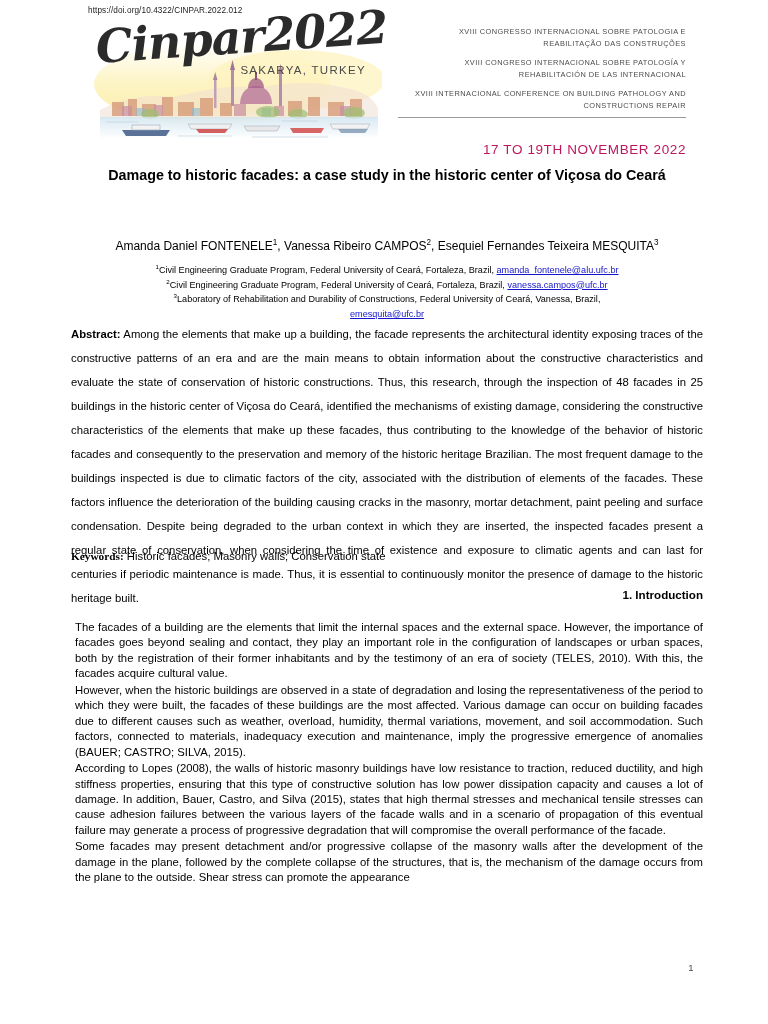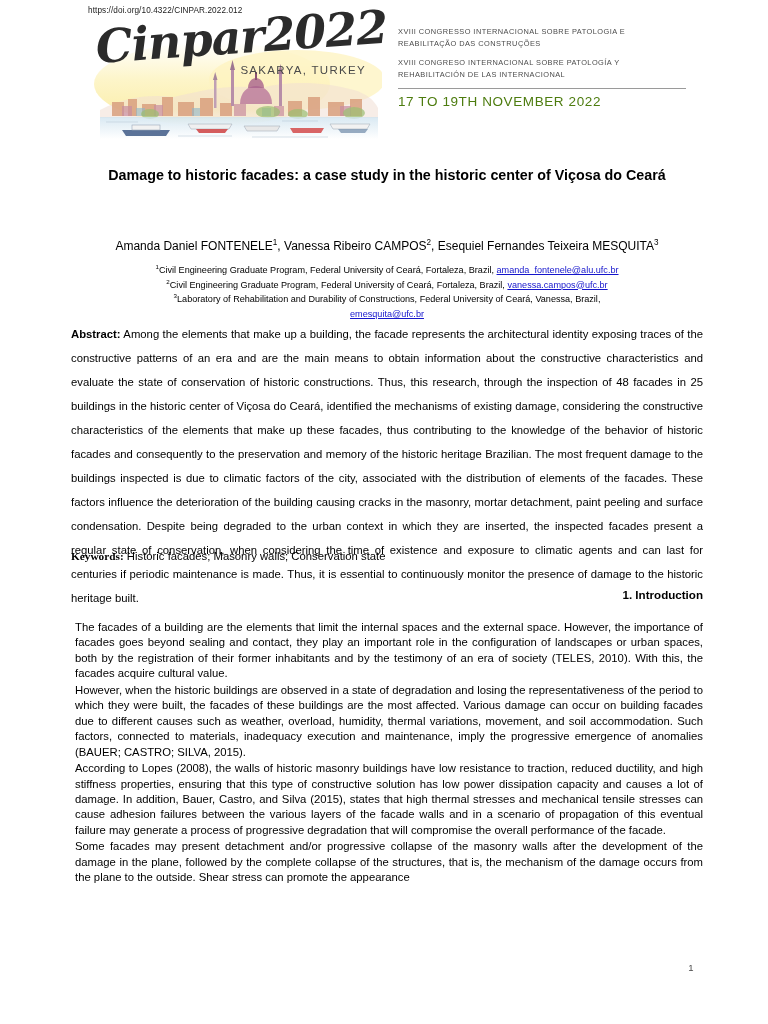--- a/index.html
+++ b/index.html
@@ -81,41 +81,42 @@
     z-index: 5;
     white-space: nowrap;
   }
 
   
   .banner {
     position: absolute;
     left: 398px;
     top: 8px;
     width: 288px;
+    text-align: right;
   }
   .banner-line {
     font-size: 7.4px;
     letter-spacing: 0.45px;
     color: #4b4b4b;
     line-height: 11.5px;
     margin-bottom: 8px;
     font-family: "Liberation Sans", sans-serif;
   }
   .banner-line:nth-child(3) { margin-bottom: 6px; }
   .banner-rule {
     height: 1px;
     background: #9a9a9a;
     width: 100%;
     margin-top: 2px;
   }
   .banner-date {
     font-size: 13.5px;
     letter-spacing: 0.6px;
-    color: #4d7c0f;
-    margin-top: 5px;
+    color: #be185d;
+    margin-top: 24px;
     font-family: "Liberation Sans", sans-serif;
     white-space: nowrap;
   }
 
   .title {
     position: absolute;
     left: 71px;
     top: 166px;
     width: 632px;
     text-align: center;
@@ -305,20 +306,24 @@
 
     <div class="banner">
       <div class="banner-line">
         <span>XVIII CONGRESSO INTERNACIONAL SOBRE PATOLOGIA E</span><br>
         <span>REABILITAÇÃO DAS CONSTRUÇÕES</span>
       </div>
       <div class="banner-line">
         <span>XVIII CONGRESO INTERNACIONAL SOBRE PATOLOGÍA Y</span><br>
         <span>REHABILITACIÓN DE LAS INTERNACIONAL</span>
       </div>
+      <div class="banner-line">
+        <span>XVIII INTERNACIONAL CONFERENCE ON BUILDING PATHOLOGY AND</span><br>
+        <span>CONSTRUCTIONS REPAIR</span>
+      </div>
       <div class="banner-rule"></div>
       <div class="banner-date">17  TO 19TH NOVEMBER 2022</div>
     </div>
 
   </div>
 
   <div class="title">Damage to historic facades: a case study in the historic center of Viçosa do Ceará</div>
 
   <div class="authors">
     <span>Amanda Daniel FONTENELE</span><sup>1</sup><span>, </span><span>Vanessa Ribeiro CAMPOS</span><sup>2</sup><span>, </span><span>Esequiel Fernandes Teixeira MESQUITA</span><sup>3</sup>

